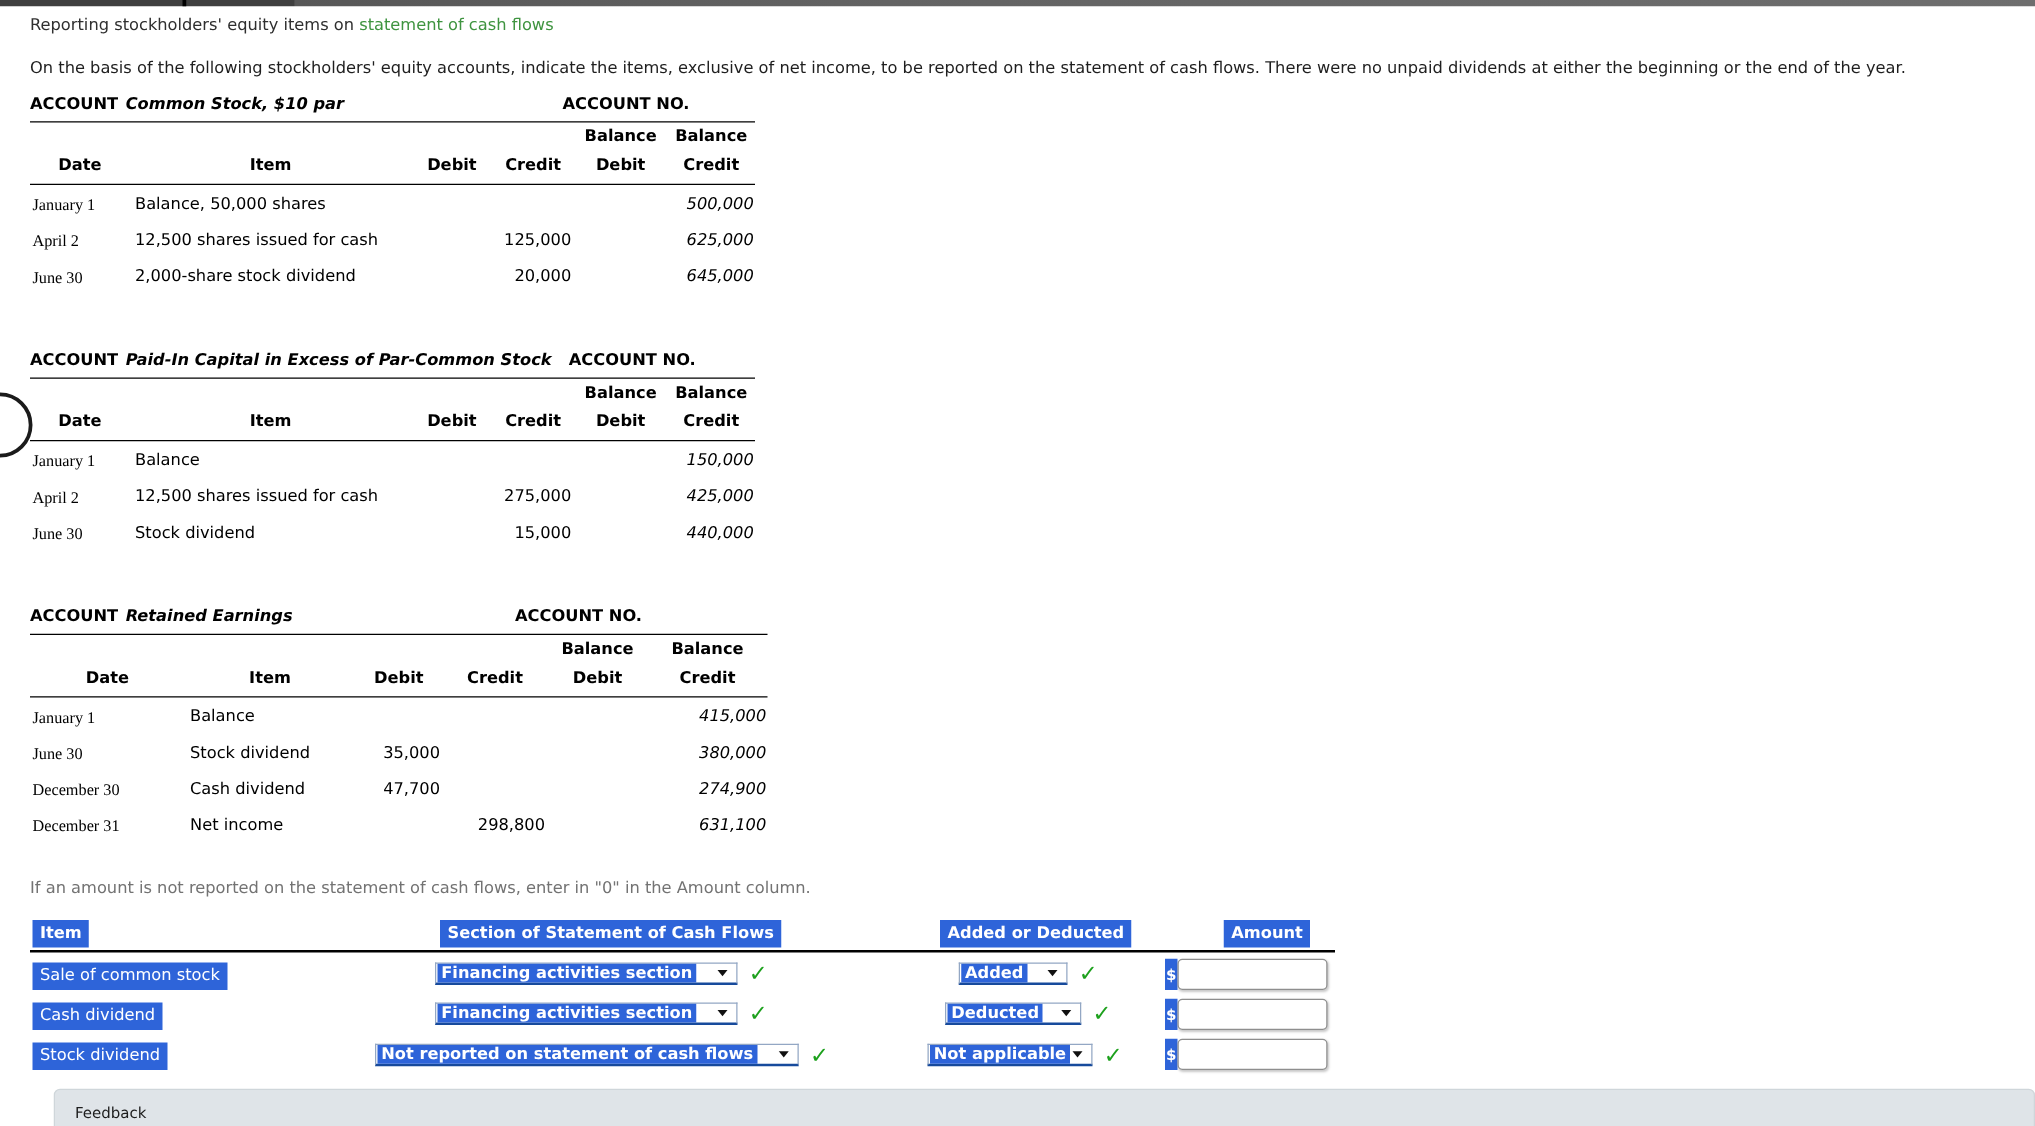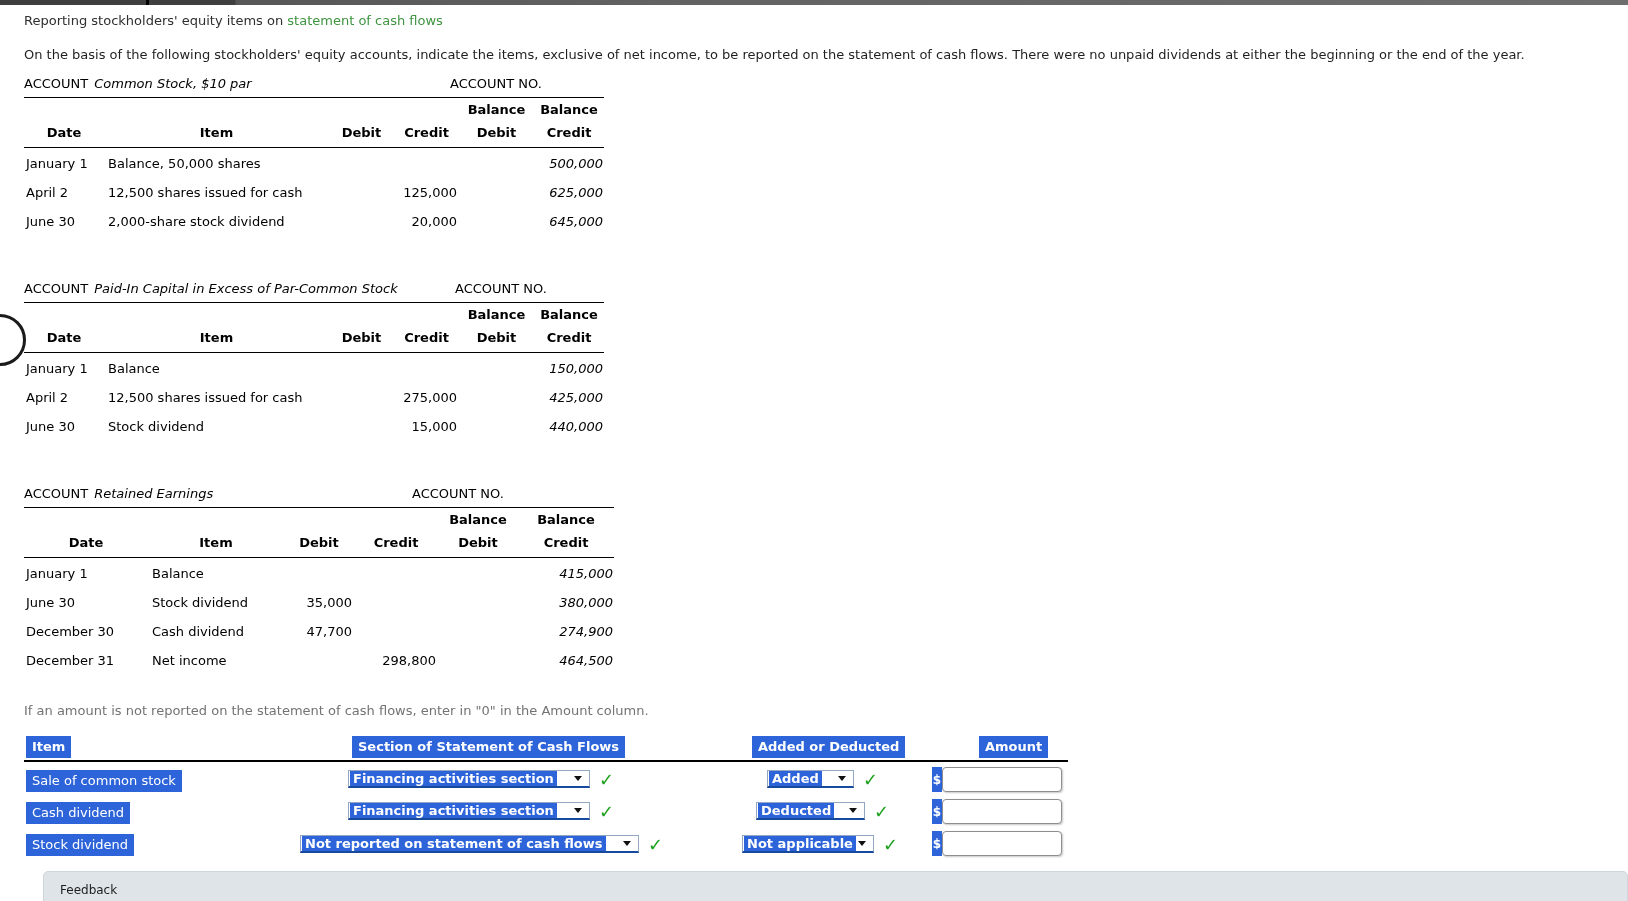--- a/index.html
+++ b/index.html
@@ -19,34 +19,34 @@
   .title{position:absolute;left:24px;top:13px;font-size:13px;color:#2f2f2f;white-space:nowrap;}
   .title a{color:var(--link);text-decoration:none;cursor:pointer;}
   .para{position:absolute;left:24px;top:47px;font-size:13px;color:#1f1f1f;white-space:nowrap;}
   .note{position:absolute;left:24px;top:703px;font-size:13px;color:#737373;white-space:nowrap;}
 
   
   .edge-circle{position:absolute;left:-26px;top:314px;width:46px;height:46px;border:3px solid #1b1b1b;border-radius:50%;background:transparent;}
 
   
   .acct{position:absolute;font-size:13px;color:#000;}
-  .acct-head{position:relative;height:21px;border-bottom:1px solid #000;font-weight:normal;white-space:nowrap;}
+  .acct-head{position:relative;height:21px;border-bottom:1px solid #000;font-weight:bold;white-space:nowrap;}
   .acct-name{font-style:italic;margin-left:6px;}
   .acct-no{position:absolute;top:0;font-style:normal;}
   .g1{display:grid;grid-template-columns:80px 225px 65px 65px 75px 70px;}
   .g3{display:grid;grid-template-columns:124px 136px 70px 84px 80px 96px;}
   .hrow{font-weight:bold;line-height:14px;}
   .hrow span{text-align:center;}
   .hrow.bal{margin-top:5px;}
   .hrow.lbl{margin-top:9px;}
   .rule-mid{margin-top:7px;border-bottom:1px solid #000;}
   .drow{line-height:14px;}
   .drow.first{margin-top:9px;}
   .drow.next{margin-top:15px;}
-  .c-date{padding-left:2px;}
+  .c-date{padding-left:2px;font-family:Liberation Serif, serif;}
   .c-item{padding-left:4px;}
   .c-num{text-align:right;padding-right:2px;}
   .c-num.last{padding-right:1px;font-style:italic;}
 
   
   .bluebox{position:absolute;background:var(--hl);color:#fff;font-size:13px;padding:3px 6px 4px 6px;white-space:nowrap;}
   .colhead{font-weight:bold;}
   .rule2{position:absolute;left:24px;top:760px;width:1044px;height:2px;background:#000;}
 
   .selwrap{position:absolute;display:flex;align-items:center;gap:9px;justify-content:center;}
@@ -224,21 +224,21 @@
       <span class="c-num"></span>
       <span class="c-num"></span>
       <span class="c-num last">274,900</span>
     </div>
     <div class="drow g3 next">
       <span class="c-date">December 31</span>
       <span class="c-item">Net income</span>
       <span class="c-num"></span>
       <span class="c-num">298,800</span>
       <span class="c-num"></span>
-      <span class="c-num last">464,500</span>
+      <span class="c-num last">631,100</span>
     </div>
   </div>
 
   <div class="note">If an amount is not reported on the statement of cash flows, enter in "0" in the Amount column.</div>
 
   <div class="bluebox colhead" style="left:26px;top:736px">Item</div>
   <div class="bluebox colhead" style="left:352px;top:736px">Section of Statement of Cash Flows</div>
   <div class="bluebox colhead" style="left:752px;top:736px">Added or Deducted</div>
   <div class="bluebox colhead" style="left:979px;top:736px">Amount</div>
   <div class="rule2"></div>

